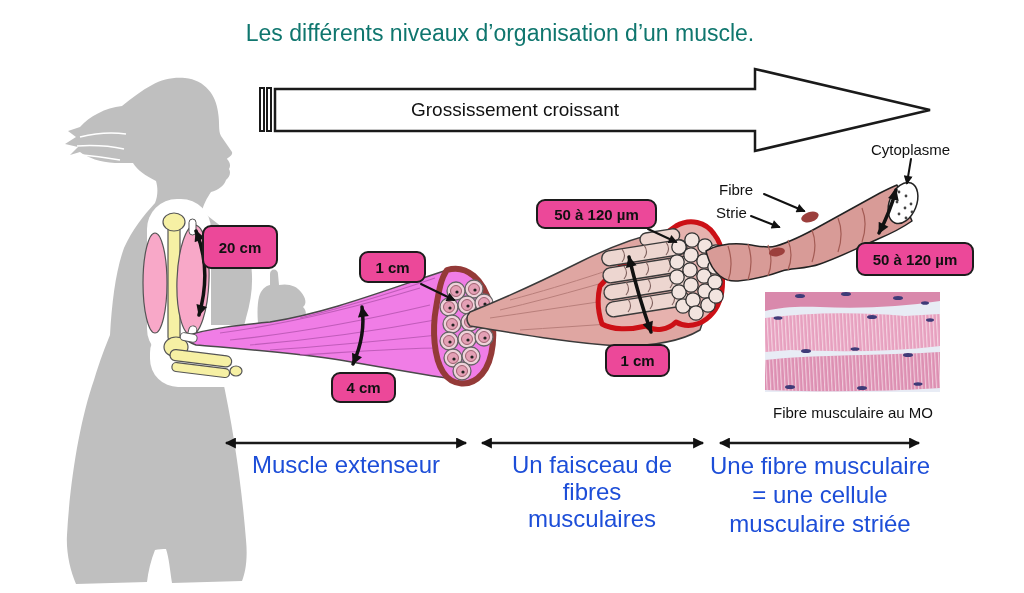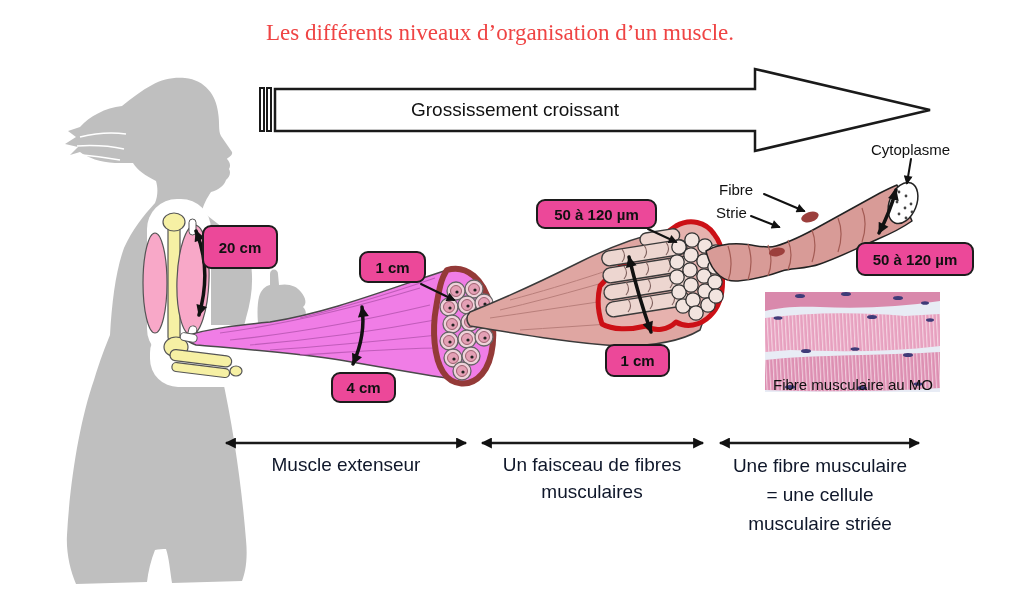--- a/index.html
+++ b/index.html
@@ -1,29 +1,29 @@
 <!DOCTYPE html>
 <html><head>
 <meta charset="utf-8">
 <style>
   html,body{margin:0;padding:0;background:#fff;}
   .stage{position:relative;width:1024px;height:593px;background:#ffffff;
          font-family:"Liberation Sans",sans-serif;overflow:hidden;color:#111;}
   .stage svg{position:absolute;left:0;top:0;}
   .title{position:absolute;left:0;top:20px;width:1000px;text-align:center;
-         font-size:23px;color:#ef4444;font-family:Liberation Serif, serif;}
+         font-size:23px;color:#0f766e;}
   .arrowlbl{position:absolute;left:300px;top:99px;width:430px;text-align:center;
          font-size:19px;color:#111;}
   .lblbox{position:absolute;border:2.5px solid #1c1c1c;border-radius:9px;background:#ec4899;
          display:flex;align-items:center;justify-content:center;
          font-weight:700;font-size:15px;color:#111;box-sizing:border-box;}
   .anno{position:absolute;font-size:15px;color:#111;white-space:nowrap;}
-  .seclbl{position:absolute;top:451px;text-align:center;font-size:19px;line-height:27px;color:#0f172a;}
+  .seclbl{position:absolute;top:451px;text-align:center;font-size:24px;line-height:27px;color:#1d4ed8;}
   .seclbl3{line-height:29px;}
-  .caption{position:absolute;left:763px;top:376px;width:180px;text-align:center;font-size:15px;color:#111;}
+  .caption{position:absolute;left:763px;top:404px;width:180px;text-align:center;font-size:15px;color:#111;}
 </style>
 </head>
 <body>
 
 <div class="stage">
 
 <svg width="1024" height="593" viewBox="0 0 1024 593">
   <defs>
     <marker id="ahE" viewBox="0 0 10 10" refX="9" refY="5" markerWidth="13" markerHeight="11" markerUnits="userSpaceOnUse" orient="auto">
           <path d="M0,0 L10,5 L0,10 Z" fill="#111"></path>

